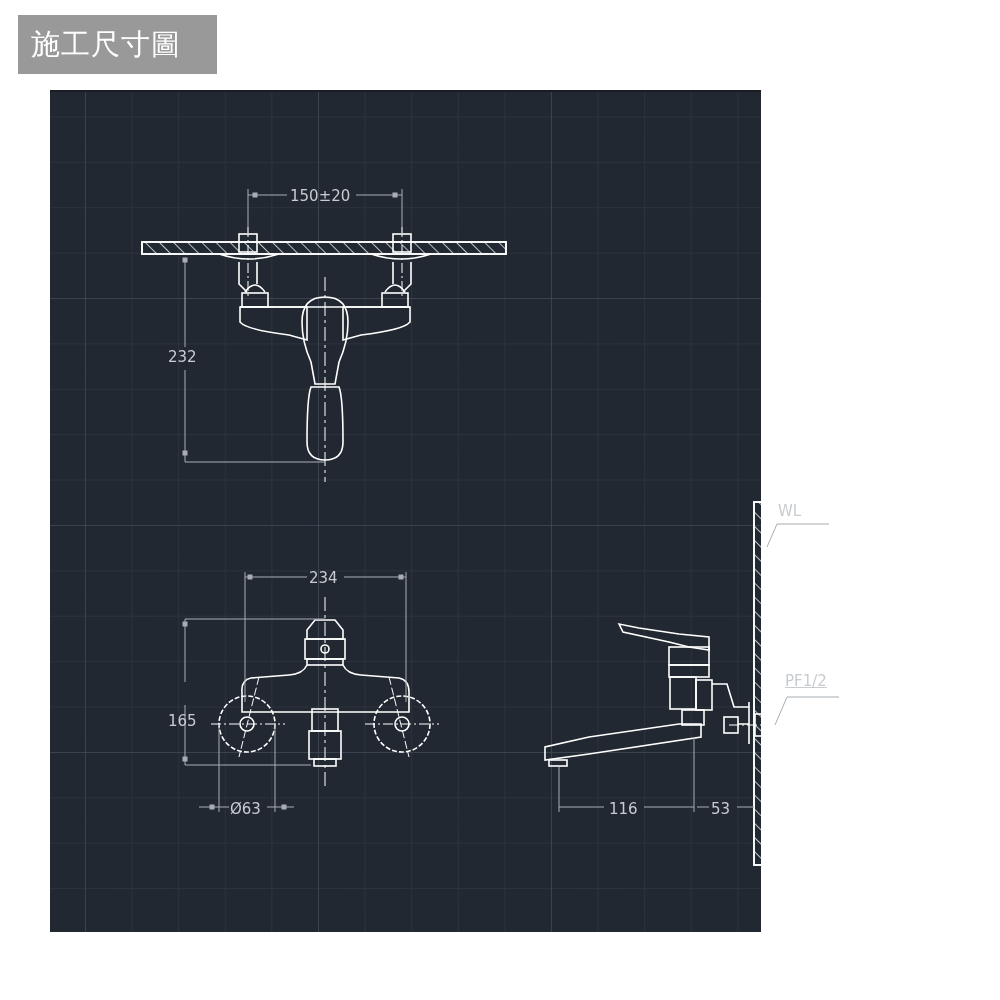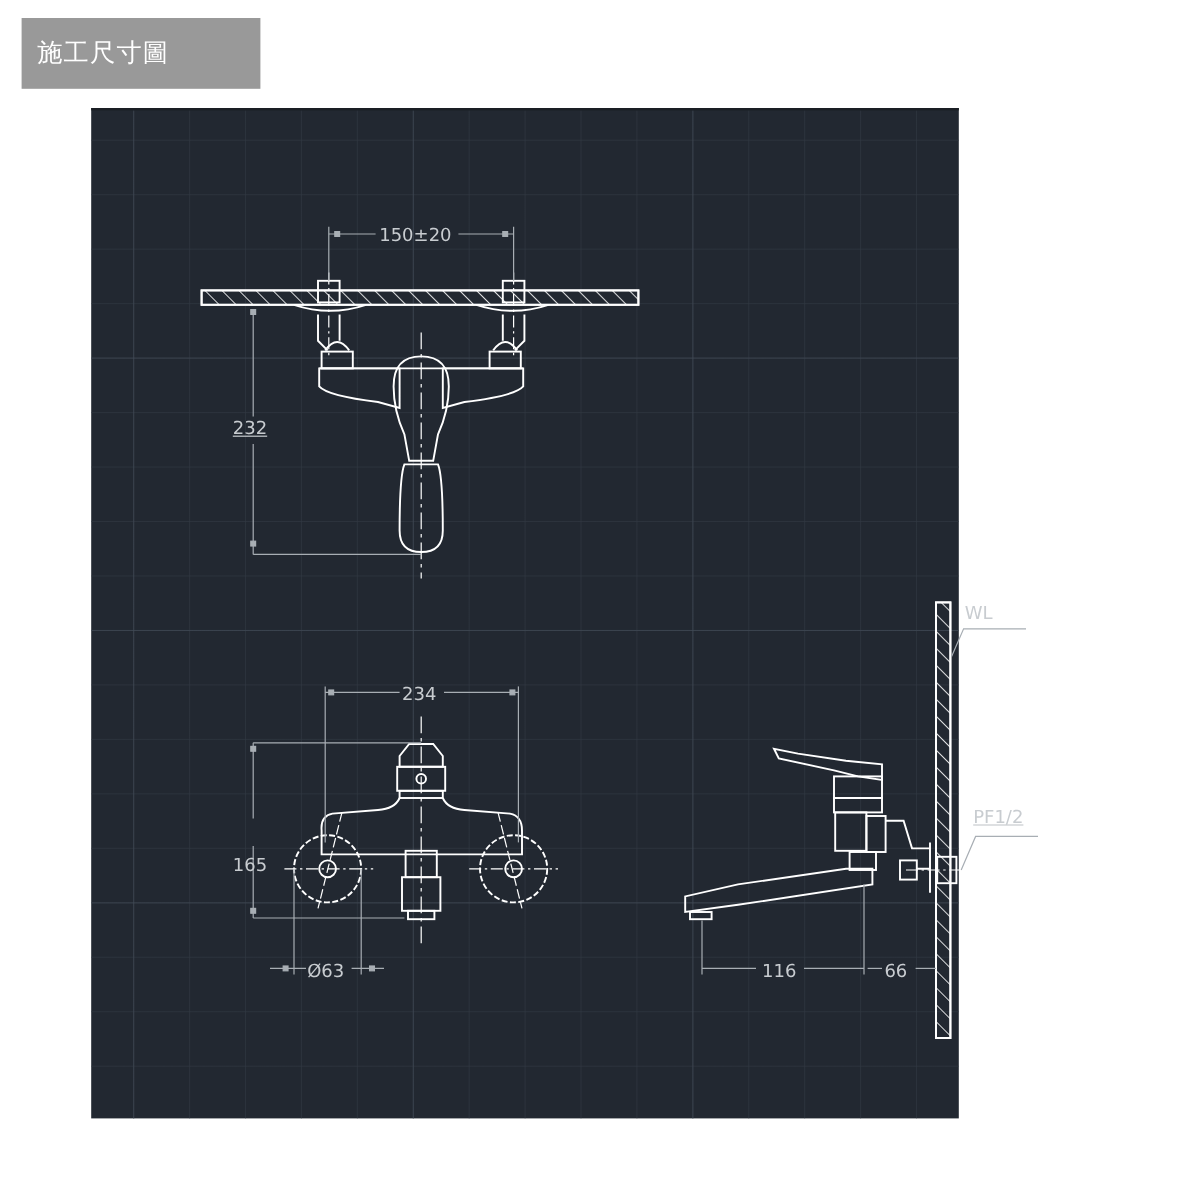--- a/index.html
+++ b/index.html
@@ -1,33 +1,32 @@
 <!DOCTYPE html>
 <html><head>
 <meta charset="utf-8">
 <style>
   html, body { margin:0; padding:0; background:#ffffff; }
   body { width:1000px; height:1000px; position:relative; overflow:hidden; font-family:"DejaVu Sans", sans-serif; }
   .title-badge {
     position:absolute; left:18px; top:15px; width:199px; height:59px;
-    background:#999999; color:#ffffff; font-size:21px; line-height:59px;
+    background:#999999; color:#ffffff; font-size:29px; line-height:59px;
     padding-left:13px; box-sizing:border-box; letter-spacing:1px;
   }
   .panel {
-    position:absolute; left:76px; top:90px; width:711px; height:840px;
+    position:absolute; left:50px; top:90px; width:711px; height:840px;
     background-color:#222831;
     background-image:
       linear-gradient(to right, rgba(70,80,92,0.55) 1px, transparent 1px),
       linear-gradient(to bottom, rgba(70,80,92,0.55) 1px, transparent 1px),
       linear-gradient(to right, rgba(50,58,68,0.6) 1px, transparent 1px),
       linear-gradient(to bottom, rgba(50,58,68,0.6) 1px, transparent 1px);
     background-size: 233px 227px, 233px 227px, 46.6px 45.4px, 46.6px 45.4px;
     background-position: 35px 206px, 35px 206px, 35px 206px, 35px 206px;
     border-top:2px solid #1a1e24;
-    padding-left:12px;
   }
   .panel svg { position:absolute; left:0; top:0; }
   .lbl { position:absolute; color:#c8ccd0; font-size:15px; font-family:"DejaVu Sans", sans-serif; }
 </style>
 </head>
 <body>
 
 <div class="title-badge">施工尺寸圖</div>
 
 <div class="panel">
@@ -147,21 +146,21 @@
       <line x1="570" y1="805" x2="615" y2="805"></line>
       <line x1="655" y1="805" x2="705" y2="805"></line>
       <line x1="708" y1="805" x2="720" y2="805"></line>
       <line x1="748" y1="805" x2="765" y2="805"></line>
       <path d="M778 545 L788 522 L840 522"></path>
       <path d="M786 723 L798 695 L850 695"></path>
     </g>
   </svg>
 
   <span class="lbl" style="left:240px; top:95px;">150±20</span>
-  <span class="lbl" style="left:118px; top:256px;text-decoration:underline;">232</span>
+  <span class="lbl" style="left:118px; top:256px;">232</span>
   <span class="lbl" style="left:259px; top:477px;">234</span>
   <span class="lbl" style="left:118px; top:593px;margin-top:27px;">165</span>
   <span class="lbl" style="left:180px; top:708px;">Ø63</span>
   <span class="lbl" style="left:559px; top:708px;">116</span>
-  <span class="lbl" style="left:661px; top:708px;">66</span>
+  <span class="lbl" style="left:661px; top:708px;">53</span>
   <span class="lbl" style="left:728px; top:410px;text-align:center;">WL</span>
   <span class="lbl" style="left:735px; top:580px;text-decoration:underline;">PF1/2</span>
 </div>
 
 </body></html>

